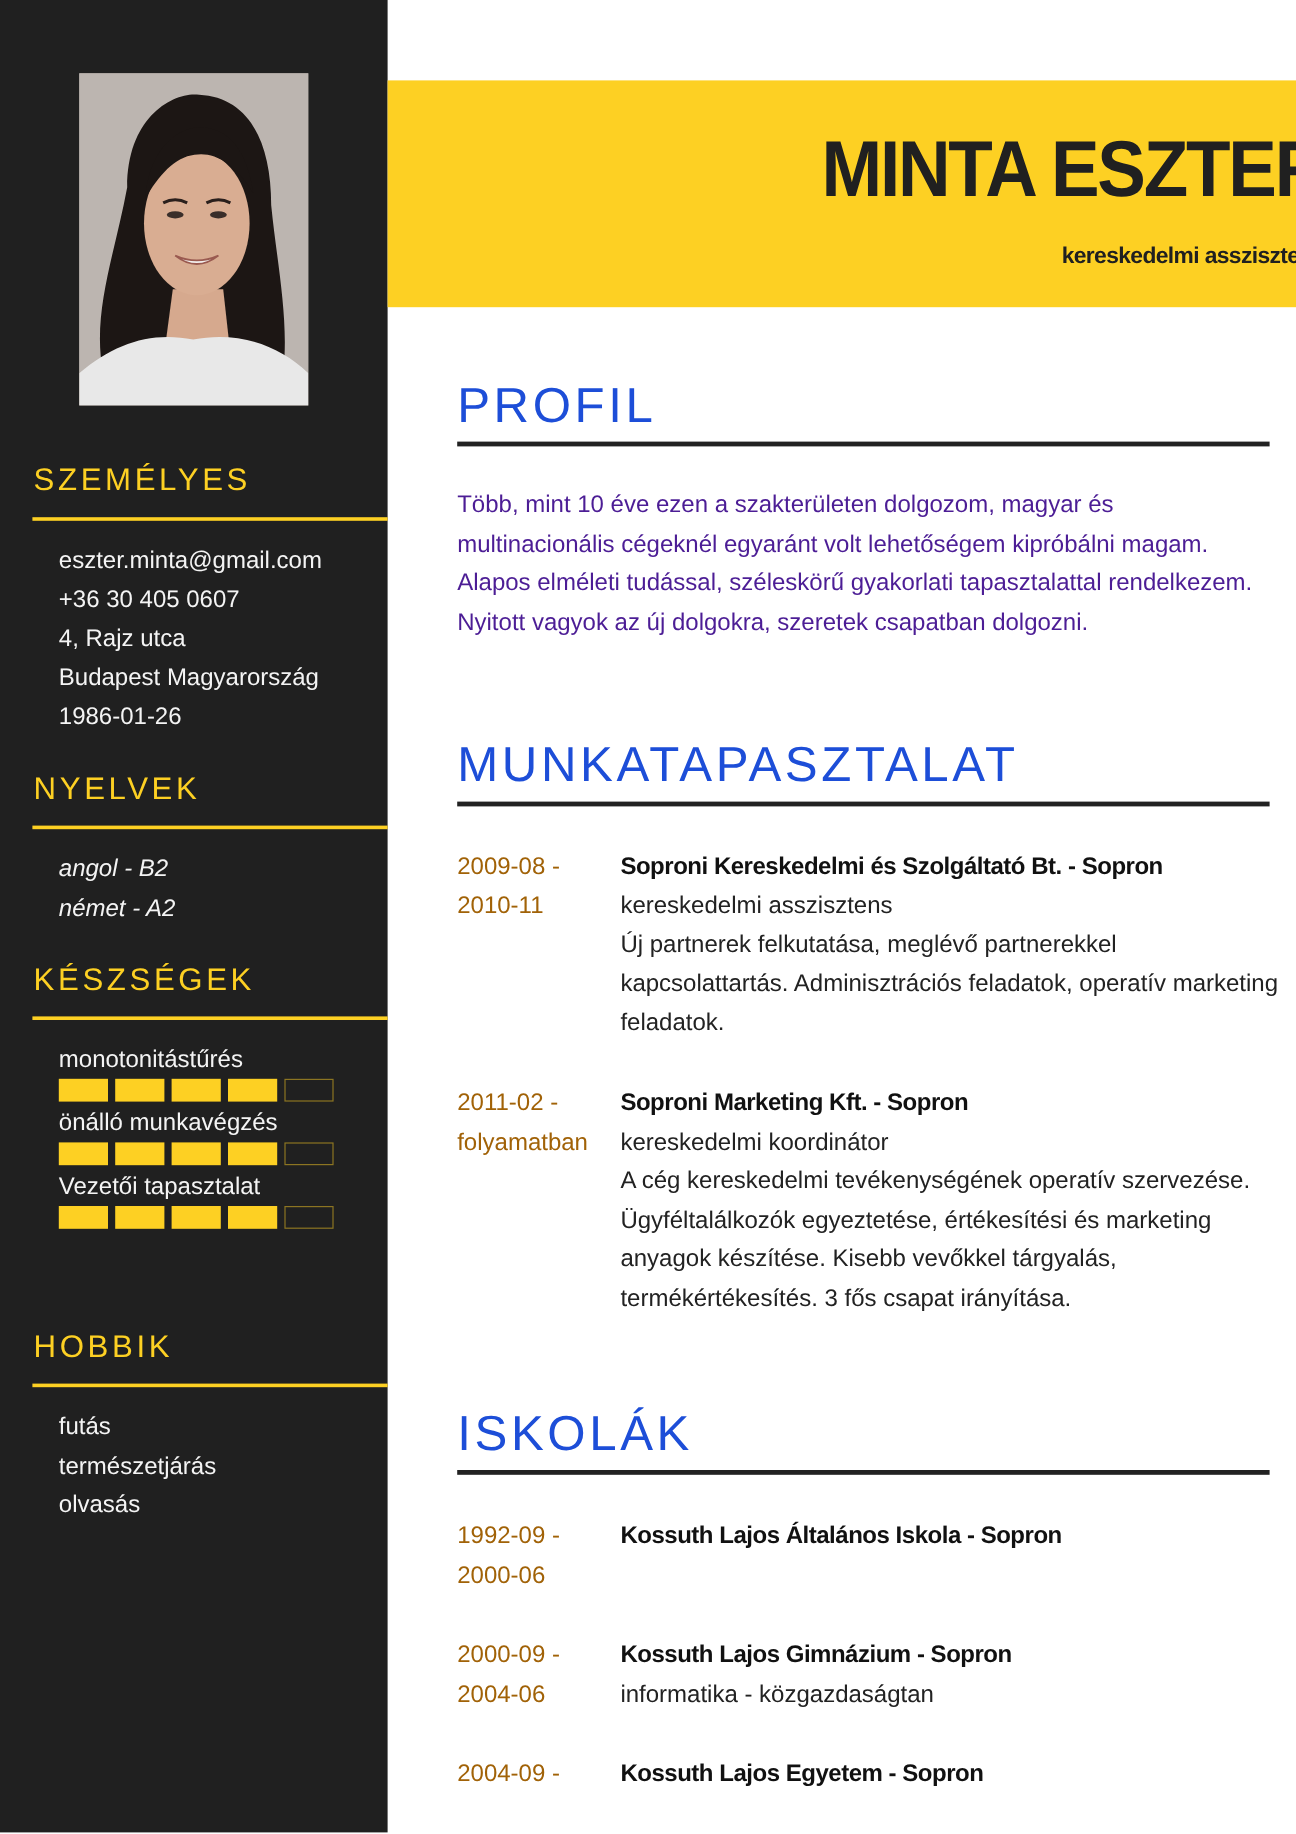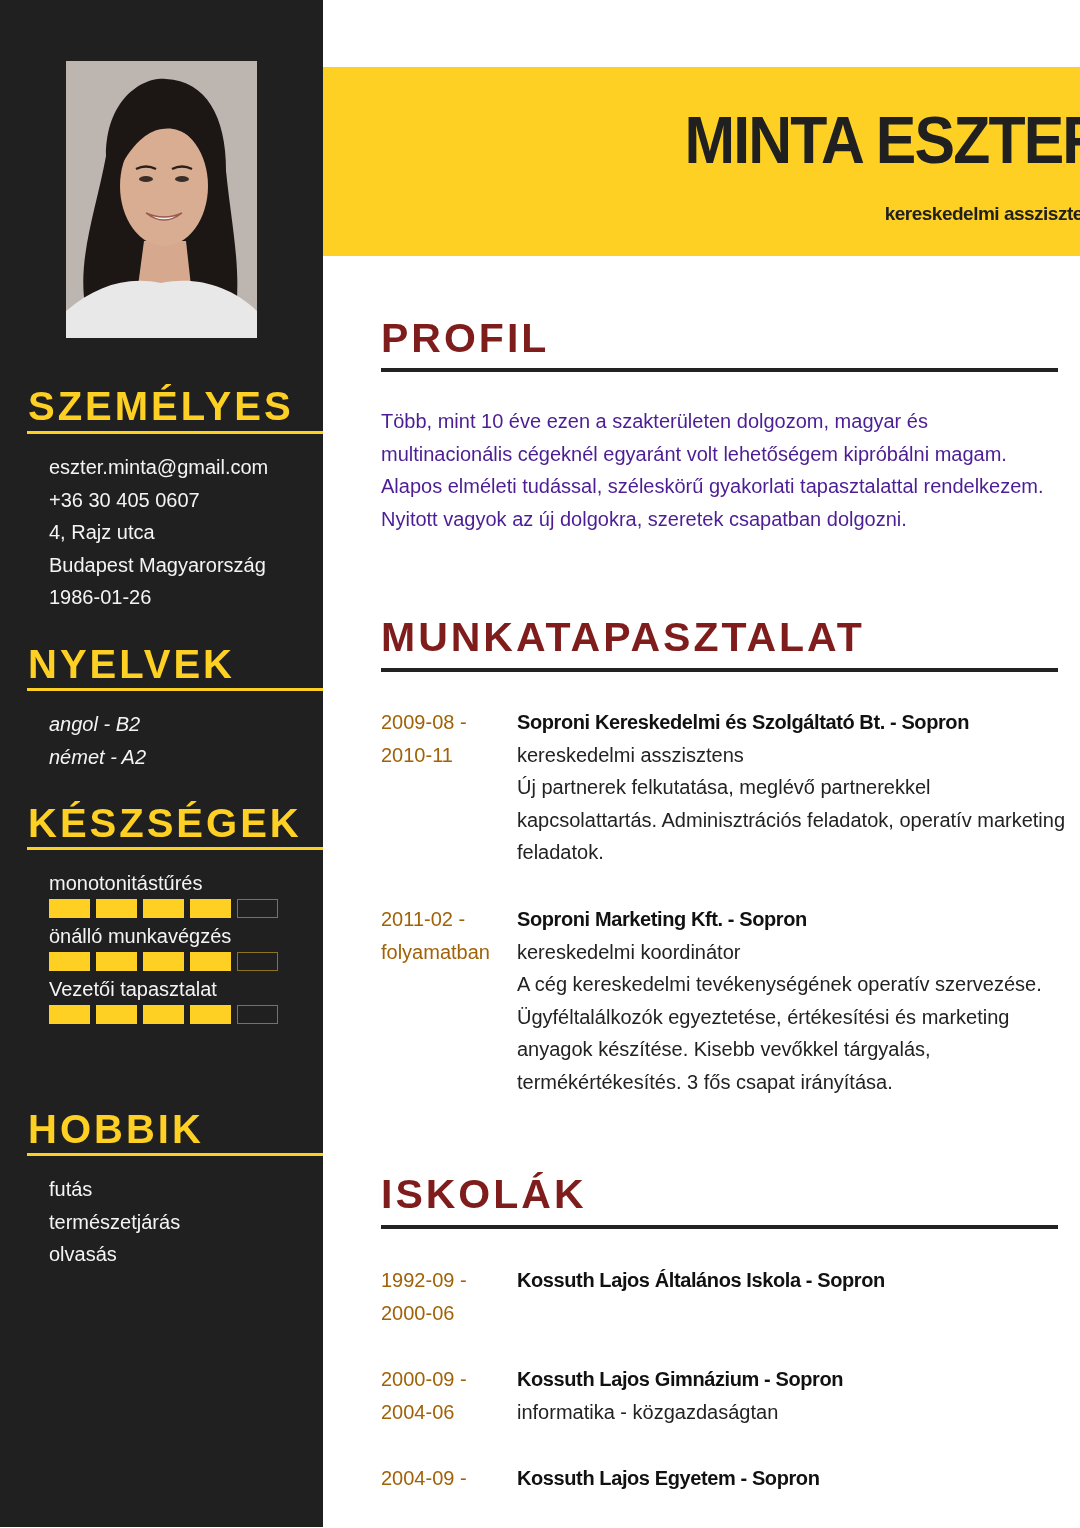--- a/index.html
+++ b/index.html
@@ -12,22 +12,22 @@
     background: #202020; color: #f2f2f2;
   }
   .photo {
     position: absolute; left: 66px; top: 61px; width: 191px; height: 277px;
     overflow: hidden; background: #bdb6b1;
   }
   .photo svg { display: block; width: 100%; height: 100%; }
 
   .side-section { position: absolute; left: 0; width: 323px; }
   .side-heading {
-    position: absolute; left: 28px; font-size: 40px; letter-spacing: 3px;
-    color: #fdd023; font-weight: bold; line-height: 1; white-space: nowrap;
+    position: absolute; left: 28px; font-size: 26px; letter-spacing: 3px;
+    color: #fdd023; font-weight: normal; line-height: 1; white-space: nowrap;
   }
   .side-rule {
     position: absolute; left: 27px; right: 0; height: 3px; background: #fdd023;
   }
   .side-list { position: absolute; left: 49px; list-style: none; }
   .side-list li { font-size: 20px; line-height: 32.6px; color: #f4f4f4; white-space: nowrap; }
 
   .skills { position: absolute; left: 49px; }
   .skill { height: 53px; }
   .skill-label { font-size: 20px; line-height: 24px; color: #f4f4f4; white-space: nowrap; display: block; }
@@ -46,21 +46,21 @@
     transform: scaleX(0.92); transform-origin: right center;
   }
   .job-title {
     position: absolute; right: 43px; top: 136px; font-size: 19px; font-weight: bold;
     color: #202020; letter-spacing: -0.5px; white-space: nowrap;
   }
 
   
   .main-heading {
     position: absolute; left: 381px; font-size: 41px; letter-spacing: 3px;
-    color: #7f1d1d; font-weight: bold; line-height: 1; white-space: nowrap;
+    color: #1d4ed8; font-weight: normal; line-height: 1; white-space: nowrap;
   }
   .main-rule {
     position: absolute; left: 381px; width: 677px; height: 4px; background: #222222;
   }
   .profile-text {
     position: absolute; left: 381px; top: 405px; width: 680px;
     font-size: 20px; line-height: 32.6px; color: #4c1d95;
   }
   .entry { position: absolute; left: 381px; width: 690px; }
   .entry-date {

